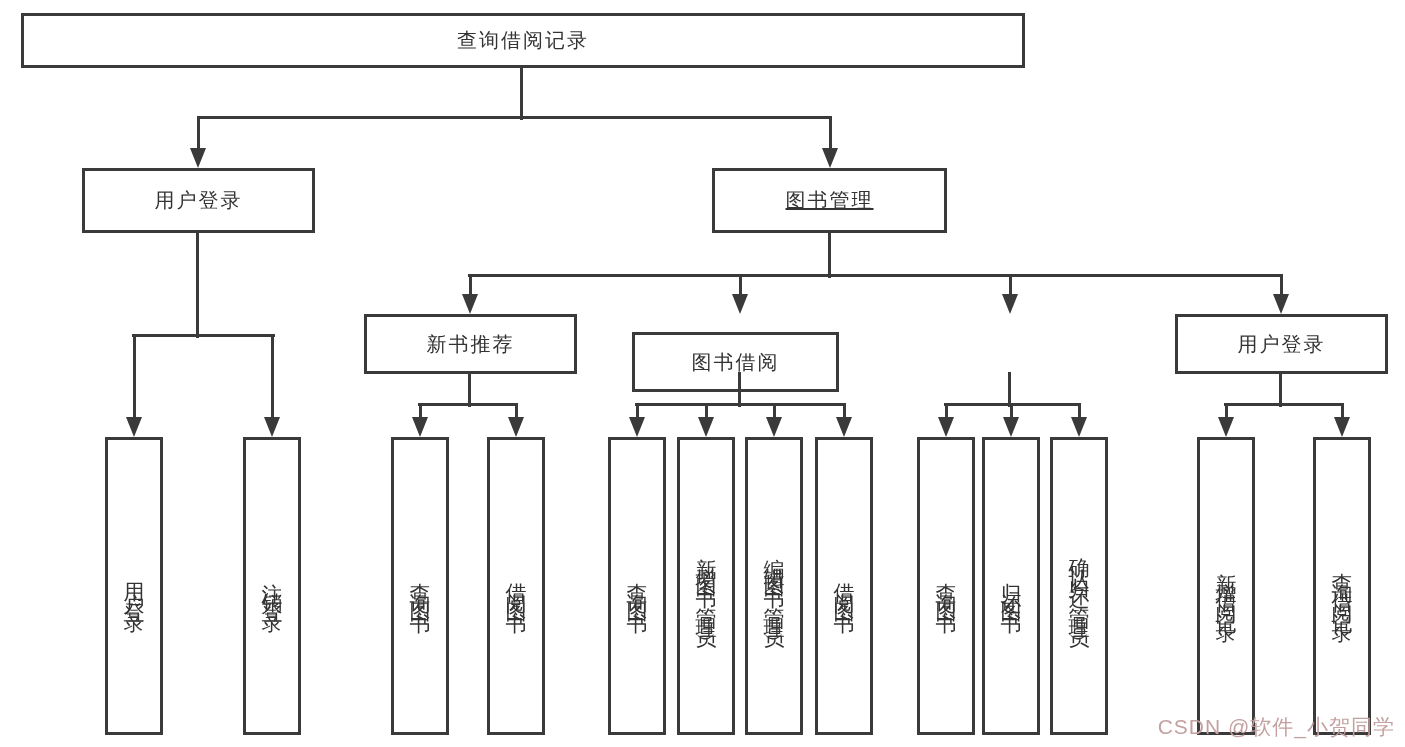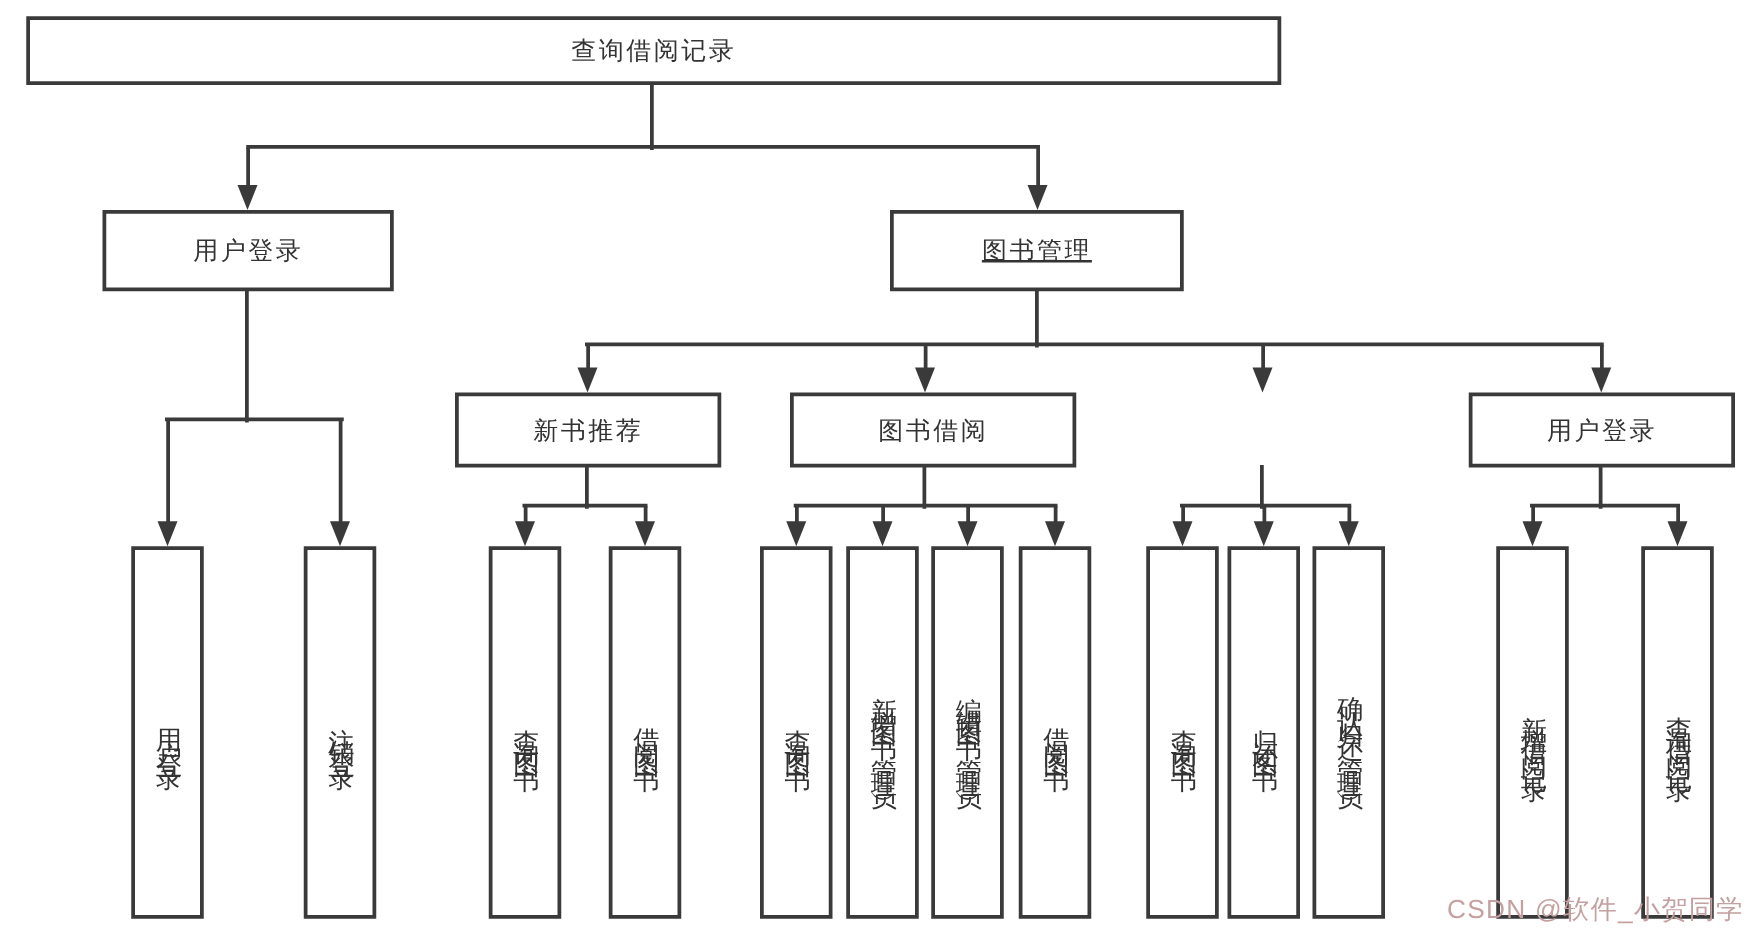--- a/index.html
+++ b/index.html
@@ -36,21 +36,21 @@
 <body>
 
 <div id="stage">
 
   <div class="hbox" style="left:21px;top:13px;width:1004px;height:55px;">查询借阅记录</div>
 
   <div class="hbox" style="left:82px;top:168px;width:233px;height:65px;">用户登录</div>
   <div class="hbox" style="left:712px;top:168px;width:235px;height:65px;text-decoration:underline;">图书管理</div>
 
   <div class="hbox" style="left:364px;top:314px;width:213px;height:60px;">新书推荐</div>
-  <div class="hbox" style="left:632px;top:314px;width:229px;height:60px;">图书借阅</div>
+  <div class="hbox" style="left:632px;top:332px;width:207px;height:60px;">图书借阅</div>
   <div class="hbox" style="left:1175px;top:314px;width:213px;height:60px;">用户登录</div>
 
   <div class="leaf" style="left:105px;">用户登录</div>
   <div class="leaf" style="left:243px;">注销登录</div>
 
   <div class="leaf" style="left:391px;">查询图书</div>
   <div class="leaf" style="left:487px;">借阅图书</div>
 
   <div class="leaf" style="left:608px;">查询图书</div>
   <div class="leaf" style="left:677px;">新增图书（管理员）</div>

